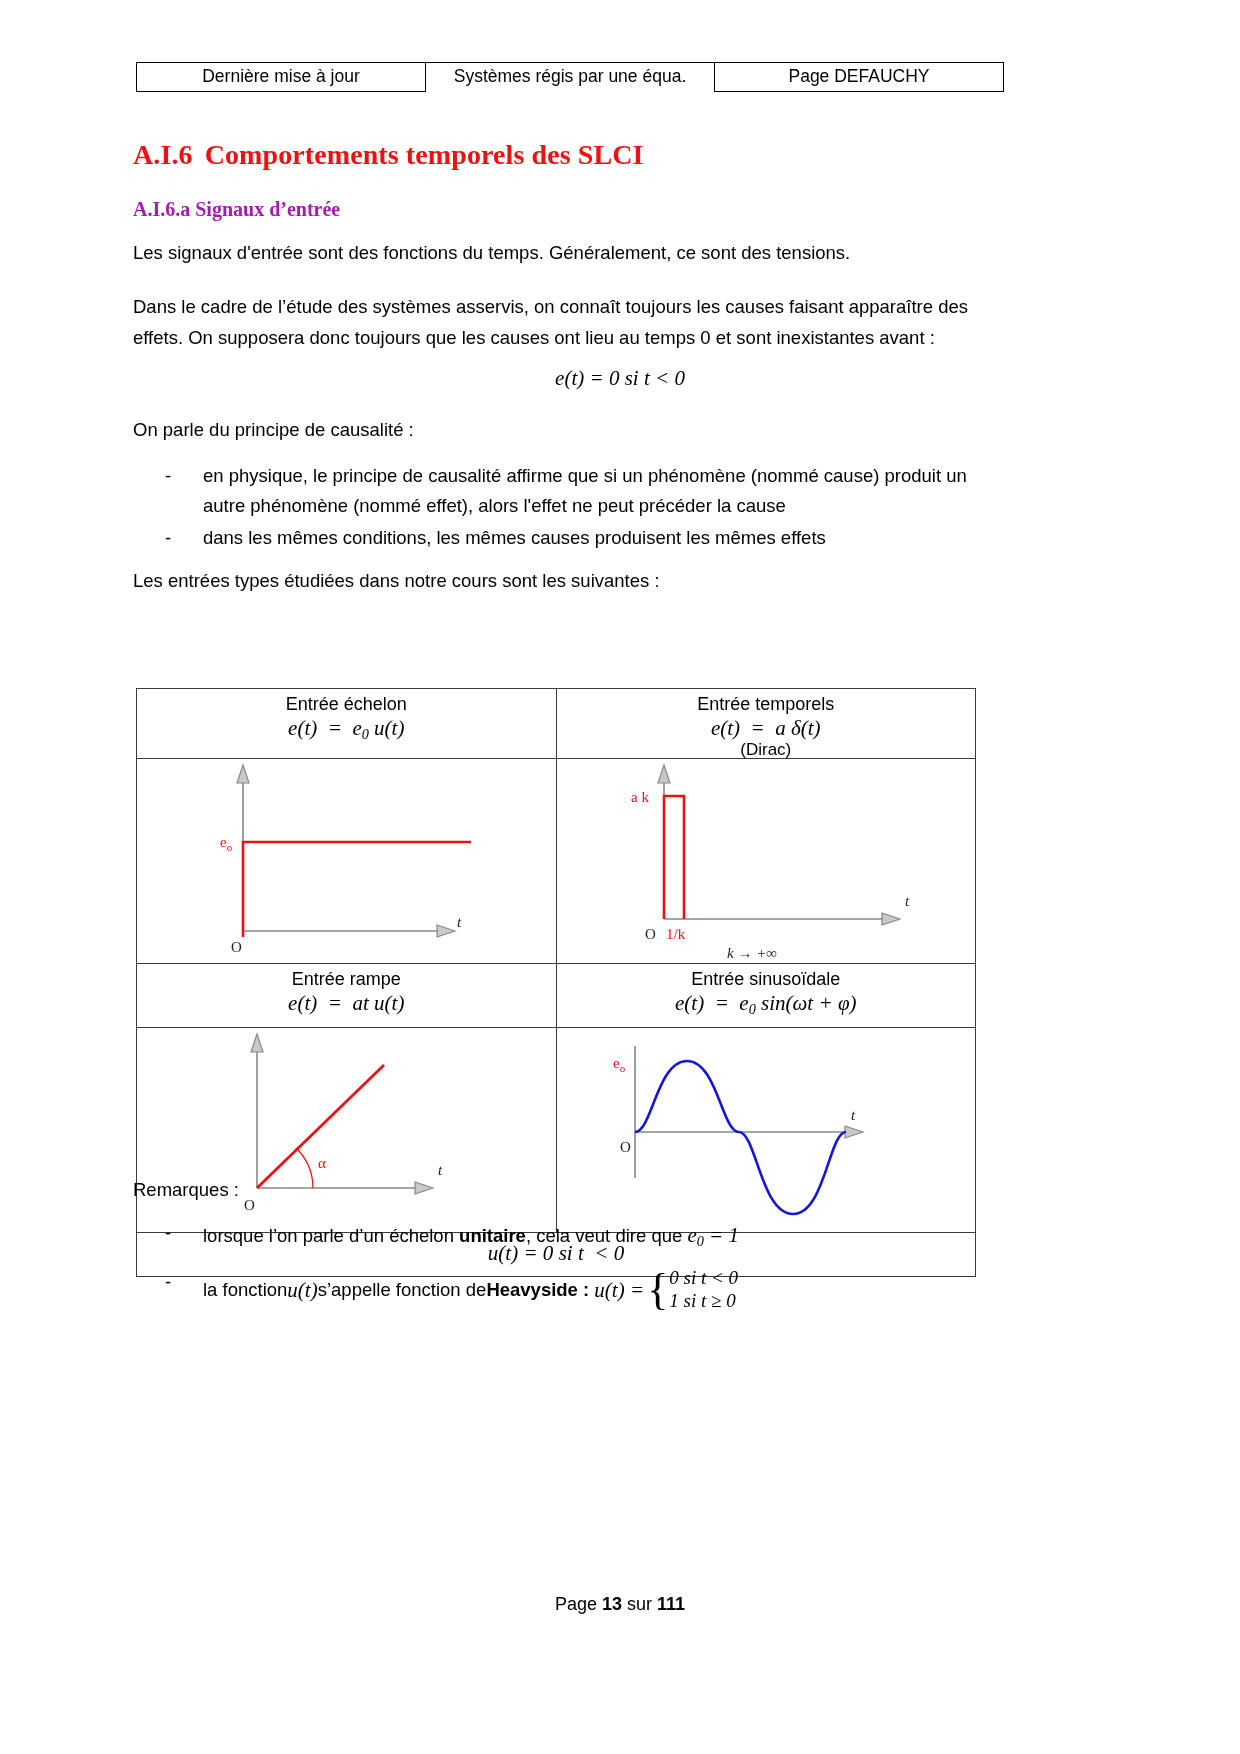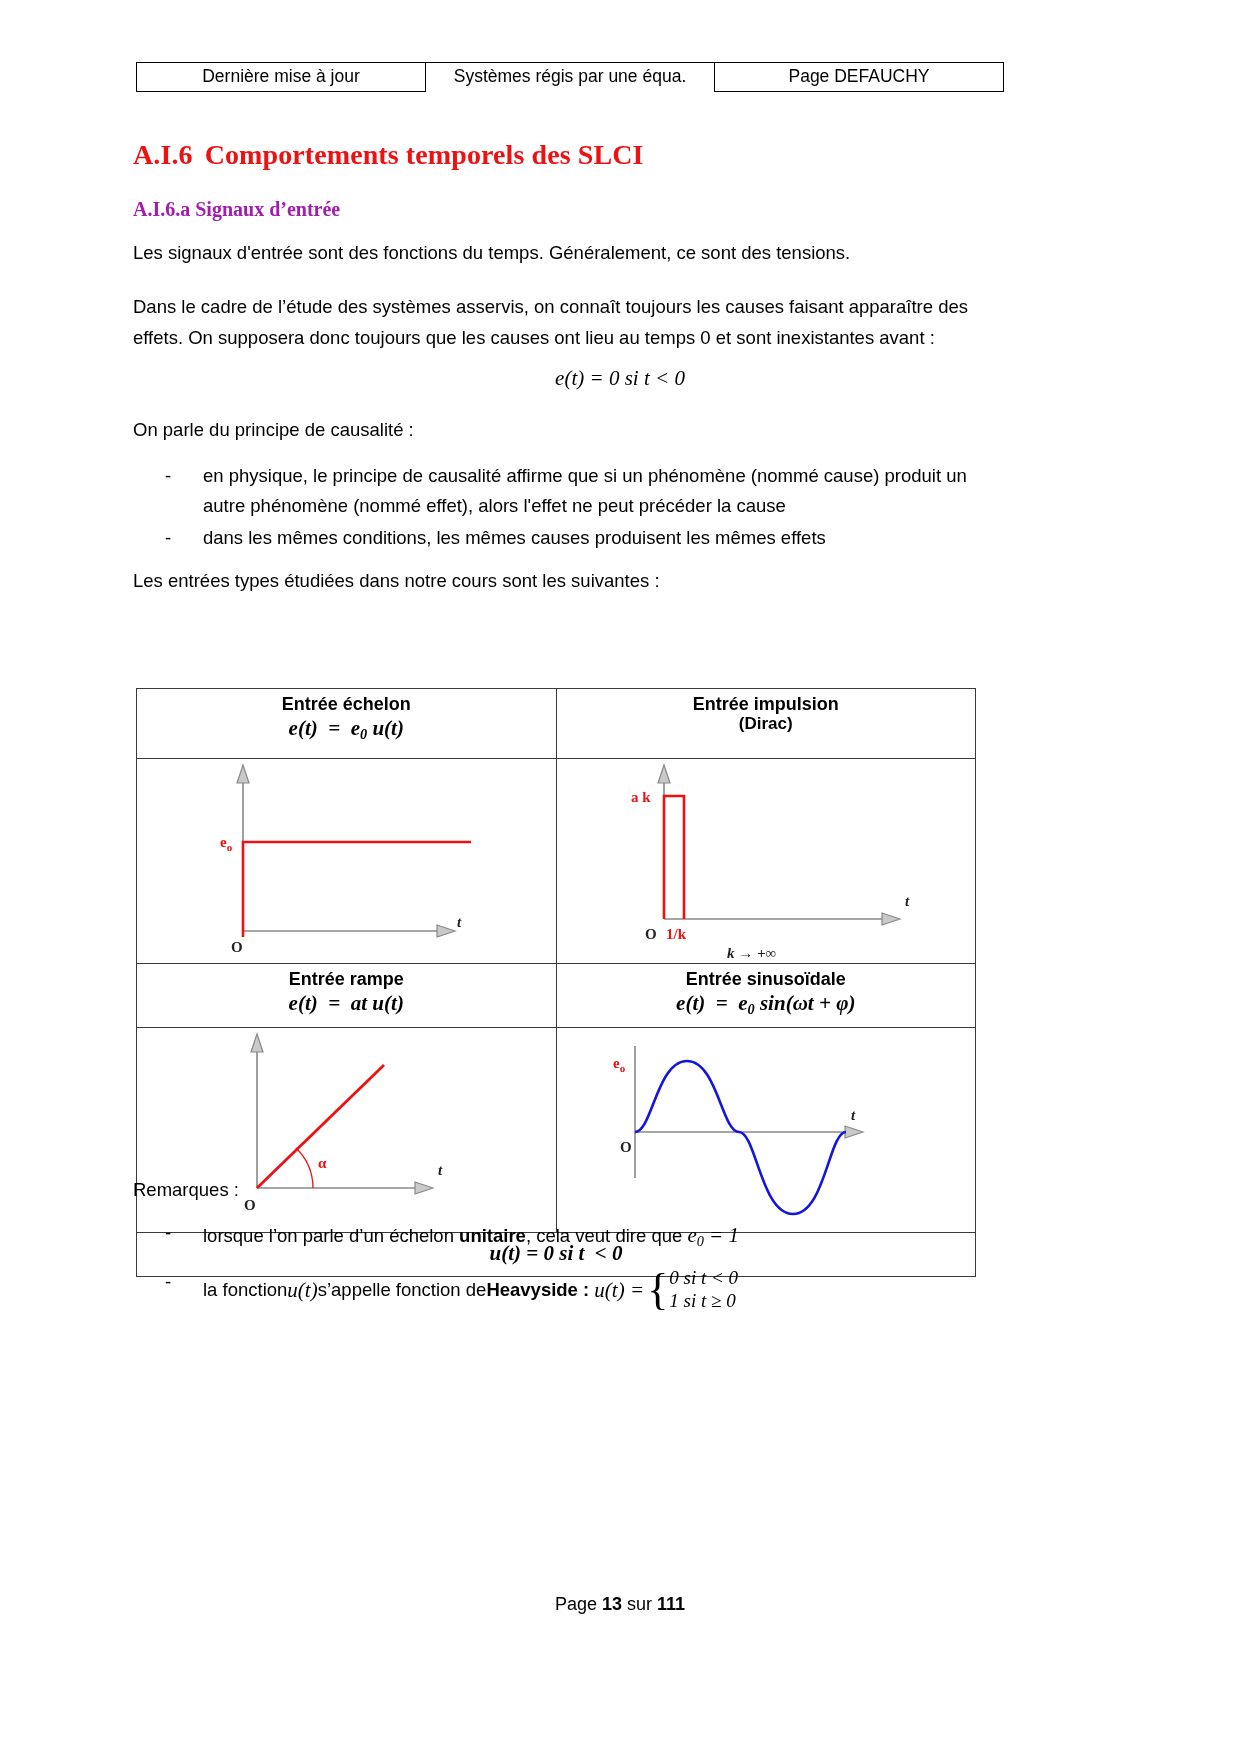--- a/index.html
+++ b/index.html
@@ -125,21 +125,20 @@
     width: 840px;
     border: 1px solid #3a3a3a;
     box-sizing: border-box;
   }
   .fig-row { display: flex; }
   .fig-cell {
     box-sizing: border-box;
     border-right: 1px solid #3a3a3a;
     border-bottom: 1px solid #3a3a3a;
     position: relative;
-    font-weight: bold;
   }
   .fig-cell:last-child { border-right: none; }
   .col-l { width: 420px; }
   .col-r { width: 419px; }
   .cap {
     text-align: center;
     font-size: 18px;
     padding-top: 5px;
     padding-bottom: 4px;
     line-height: 1.22;
@@ -221,21 +220,24 @@
   <div class="fig-table">
 
     <div class="fig-row">
       <div class="fig-cell col-l cap cap-h">
         <div>Entrée échelon</div>
         <div class="math">
           <span style="font-style:italic">e</span>(<span style="font-style:italic">t</span>) &nbsp;= &nbsp;<span style="font-style:italic">e</span><sub>0</sub> <span style="font-style:italic">u</span>(<span style="font-style:italic">t</span>)
         </div>
       </div>
       <div class="fig-cell col-r cap cap-h">
-        <div>Entrée impulsion</div>
+        <div>Entrée temporels</div>
+        <div class="math">
+          <span style="font-style:italic">e</span>(<span style="font-style:italic">t</span>) &nbsp;= &nbsp;<span style="font-style:italic">a</span> <span style="font-style:italic">δ</span>(<span style="font-style:italic">t</span>)
+        </div>
         <div style="font-size:17px;margin-top:-2px">(Dirac)</div>
       </div>
     </div>
 
     <div class="fig-row">
       <div class="fig-cell col-l plot">
         <svg width="420" height="205" viewBox="0 0 420 205">
 
           <line x1="106" y1="22" x2="106" y2="172" stroke="#888" stroke-width="1.6"></line>
           <polygon points="106,6 100,24 112,24" fill="#c9c9c9" stroke="#888" stroke-width="1.2"></polygon>

